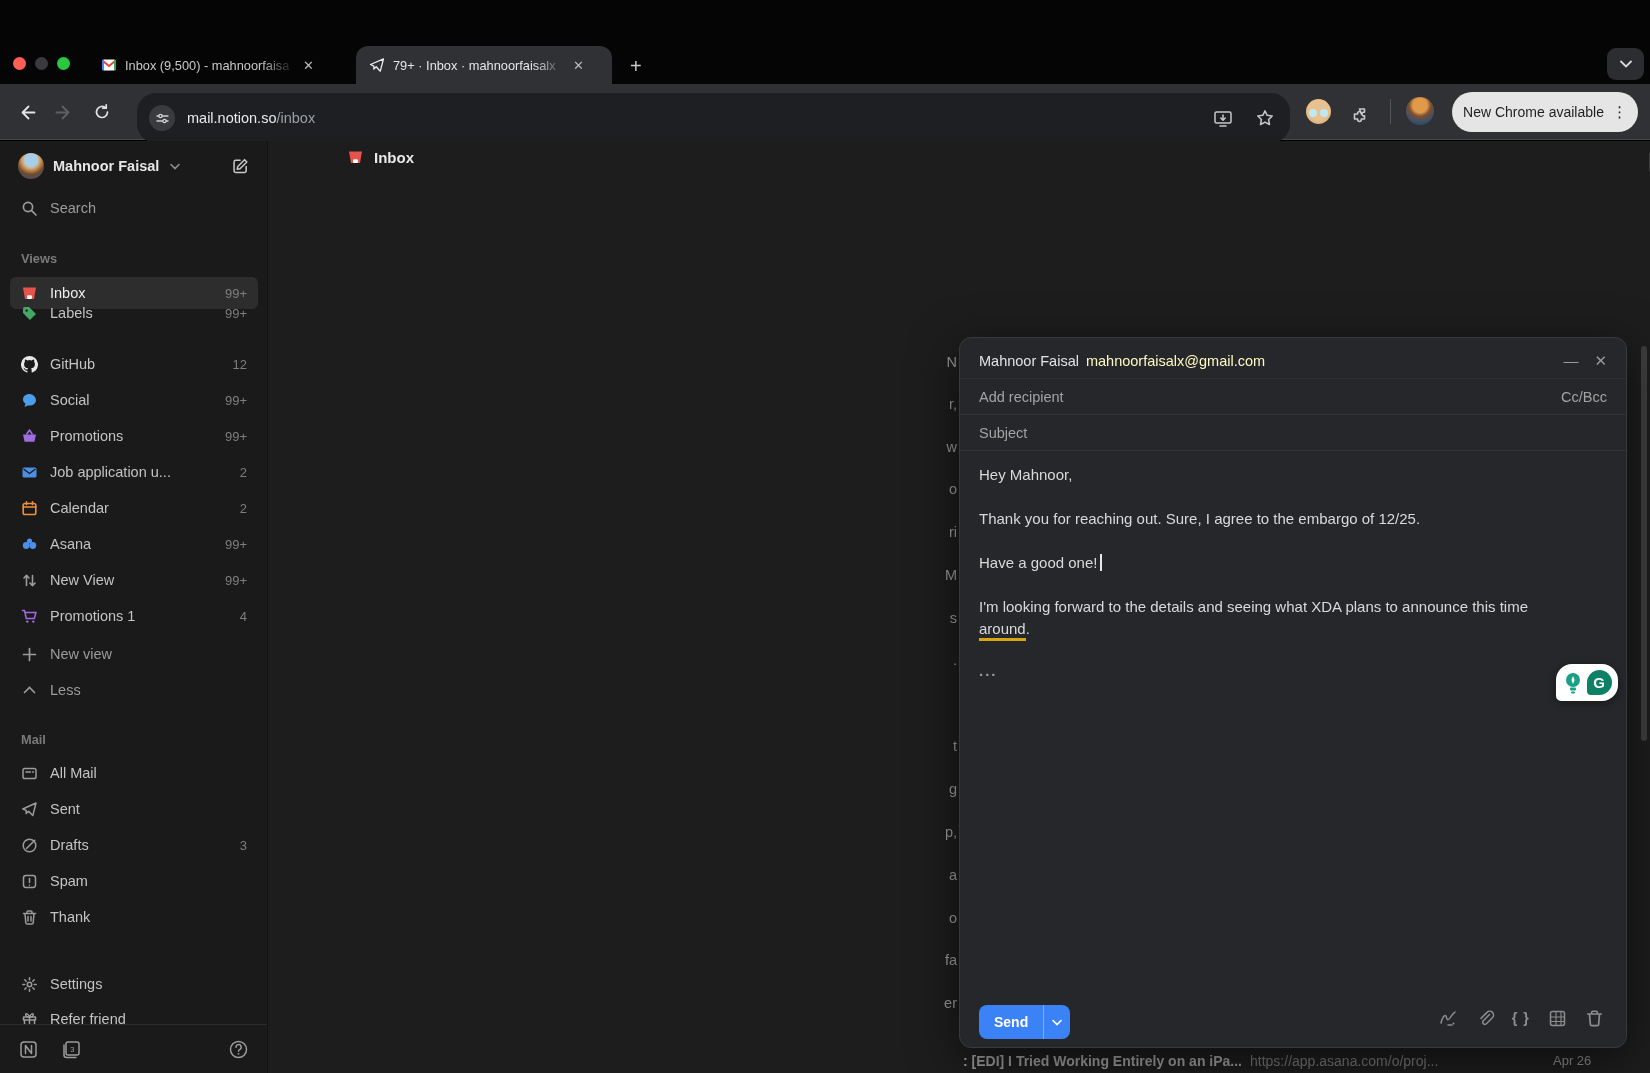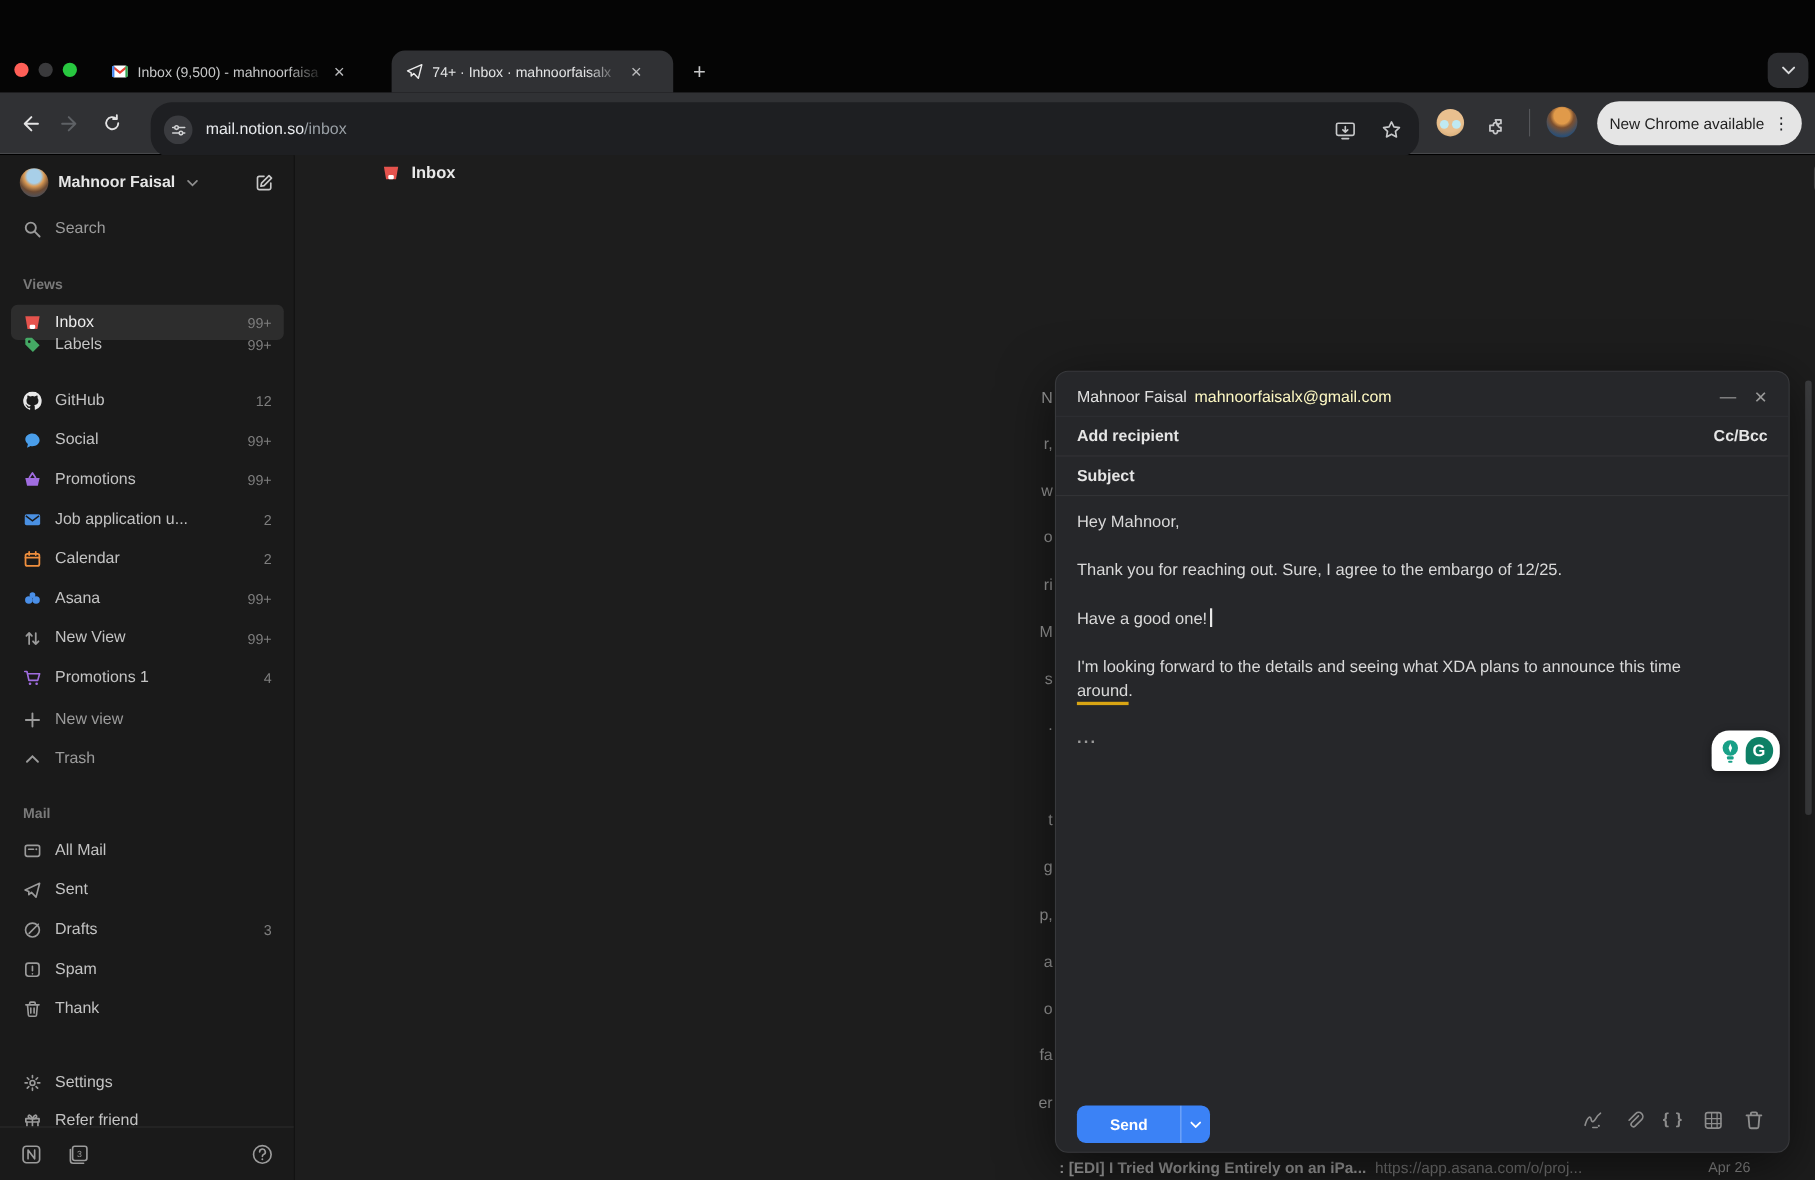--- a/index.html
+++ b/index.html
@@ -79,34 +79,34 @@
   .bottom-row .prev { position:absolute; left:1250px; color:#757575; font-size:14px; white-space:nowrap; }
   .bottom-row .date { position:absolute; left:1553px; color:#8a8a8a; font-size:13px; }
   .scrollbar { position:absolute; left:1641px; top:205px; width:6px; height:395px; border-radius:3px; background:#3d3e40; }
 
   
   .compose { position:absolute; left:959px; top:196px; width:668px; height:711px; background:#26272a; border:1px solid #38393c;
              border-radius:12px; box-shadow:0 12px 48px rgba(0,0,0,.55); }
   .c-row { position:absolute; left:0; right:0; height:36px; display:flex; align-items:center; padding:0 19px; border-bottom:1px solid #323336; }
   .c-from { top:5px; } .c-to { top:41px; } .c-subj { top:77px; }
   .c-from .nm{ color:#e2e2e2; font-size:14.5px; } .c-from .em{ color:#fef9c3; font-size:14.5px; margin-left:7px; }
-  .c-ph { color:#e5e5e5; font-size:14.5px;font-weight:bold; }
+  .c-ph { color:#a3a3a3; font-size:14.5px; }
   .c-right { margin-left:auto; display:flex; gap:16px; align-items:center; }
   .c-winbtn { color:#9a9a9a; font-size:15px; }
   .c-body { position:absolute; left:19px; top:126px; width:608px; color:#d9d9d9; font-size:15px; line-height:22px; }
   .c-body p { margin:0 0 22px 0; max-width:600px; }
   .u-gold { border-bottom:3px solid #d9a514; padding-bottom:1px; }
   .caret { display:inline-block; width:1.5px; height:17px; background:#e8e8e8; margin-left:3px; vertical-align:-3px; }
   .quote-toggle { margin-top:-2px; color:#9a9a9a; letter-spacing:2px; font-weight:700; }
   .gram-pill { position:absolute; left:596px; top:326px; width:62px; height:37px; background:#fff; border-radius:16px 16px 16px 5px;
                box-shadow:0 2px 8px rgba(0,0,0,.4); display:flex; align-items:center; justify-content:center; gap:4px; }
   .gram-g { width:25px; height:25px; background:#0e8066; border-radius:50% 50% 50% 4px; color:#fff; font-weight:700; font-size:15px;
             display:flex; align-items:center; justify-content:center; }
   .send { position:absolute; left:19px; top:667px; height:34px; display:flex; border-radius:8px; overflow:hidden; background:#3b82f6; }
-  .send-main { padding:0 30px; display:flex; align-items:center; color:#fff; font-size:14px; font-weight:600; }
+  .send-main { padding:0 15px; display:flex; align-items:center; color:#fff; font-size:14px; font-weight:600; }
   .send-chev { width:27px; display:flex; align-items:center; justify-content:center; border-left:1px solid rgba(255,255,255,.35); }
   .c-tools { position:absolute; right:22px; top:670px; display:flex; gap:17px; align-items:center; color:#8d8d8d; }
   .c-tools .ic{ width:20px; height:20px; }
   .braces { font-size:14.5px; font-weight:700; color:#8d8d8d; letter-spacing:1px; }
 
   svg { display:block; }
   .g { stroke:#9b9b9b; fill:none; stroke-width:1.5; stroke-linecap:round; stroke-linejoin:round; }
 </style>
 </head>
 <body>
@@ -130,21 +130,21 @@
       <span class="tab-title">Inbox (9,500) - mahnoorfaisa</span>
       <span class="tab-x">✕</span>
     </div>
 
     <div class="tab tab2">
       <span class="ic">
         <svg width="16" height="16" viewBox="0 0 16 16">
             <path d="M1.5 7.5 14.5 1.8 11.3 14.2 7.2 9.8 4.8 12V9.2z" fill="none" stroke="#ececec" stroke-width="1.3" stroke-linejoin="round"></path>
           </svg>
       </span>
-      <span class="tab-title">74+ · Inbox · mahnoorfaisalx</span>
+      <span class="tab-title">79+ · Inbox · mahnoorfaisalx</span>
       <span class="tab-x">✕</span>
     </div>
 
     <span class="newtab-btn">+</span>
     <div class="tablist-btn">
       <svg width="12" height="8" viewBox="0 0 12 8">
           <path d="M1 1.5 6 6.5 11 1.5" stroke="#d8d9da" stroke-width="1.8" fill="none" stroke-linecap="round"></path>
         </svg>
     </div>
   </div>
@@ -353,21 +353,21 @@
         </span>
         <span class="lbl" style="color:#9b9b9b">New view</span>
       </div>
 
       <div class="srow" style="top:533px">
         <span class="ic">
           <svg width="13" height="8" viewBox="0 0 13 8">
               <path d="M1.5 6.5 6.5 1.5 11.5 6.5" stroke="#9b9b9b" stroke-width="1.7" fill="none" stroke-linecap="round"></path>
             </svg>
         </span>
-        <span class="lbl" style="color:#9b9b9b">Trash</span>
+        <span class="lbl" style="color:#9b9b9b">Less</span>
       </div>
 
       <div class="slabel" style="top:591px">Mail</div>
 
       <div class="srow" style="top:616px">
         <span class="ic">
           <svg width="17" height="17" viewBox="0 0 17 17" class="g">
               <rect x="2" y="3.5" width="13" height="10" rx="1.8"></rect>
               <path d="M5 7h4.5"></path>
               <circle cx="12" cy="7" r=".9" fill="#9b9b9b" stroke="none"></circle>

